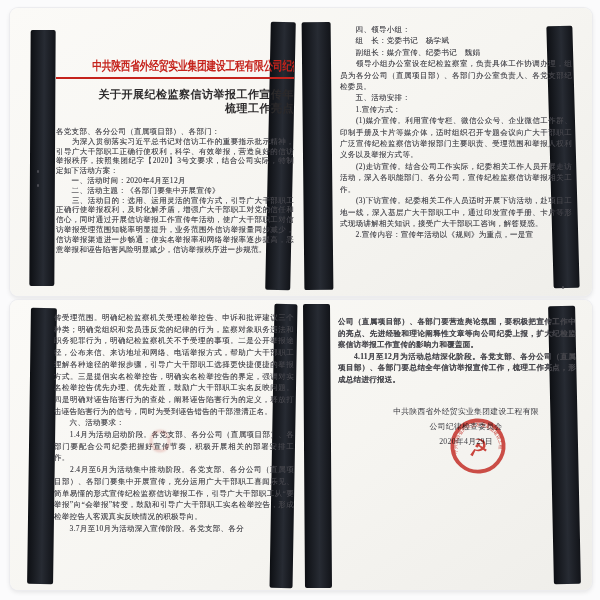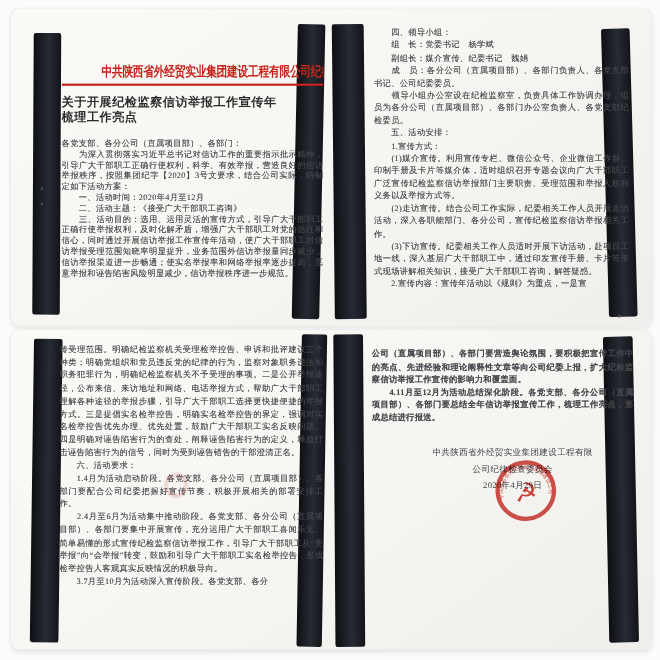--- a/index.html
+++ b/index.html
@@ -28,21 +28,21 @@
   
   .page{position:absolute;overflow:hidden;color:#46464b;}
   .page-1{left:46px; top:24px; width:238px; height:258px;}
   .page-2{left:330px;top:16px; width:232px; height:266px;}
   .page-3{left:44px; top:12px; width:240px; height:272px;}
   .page-4{left:328px;top:16px; width:238px; height:268px;}
 
   .org-line{margin:24px 0 9px;text-align:center;border-bottom:2px solid #c5231c;padding-bottom:2px;}
   .org-inner{display:inline-block;white-space:nowrap;font-weight:700;font-size:12.5px;
              color:#c5231c;letter-spacing:-.3px;transform:scaleX(.78);transform-origin:center;}
-  .title{margin:0 0 12px;text-align:left;font-size:11px;font-weight:700;color:#2c2a2b;
+  .title{margin:0 0 12px;text-align:right;font-size:11px;font-weight:700;color:#2c2a2b;
          line-height:13.5px;letter-spacing:.5px;}
 
   .body-text{text-align:justify;}
   .para{margin:0;font-size:7.5px;letter-spacing:.3px;
         text-shadow:0 0 .4px rgba(70,70,80,.55);}
   .page-1 .para{line-height:9.8px;}
   .page-2 .para{line-height:11.4px;}
   .page-3 .para{line-height:11.7px;}
   .page-4 .para{line-height:11.6px;font-weight:bold;}
 
@@ -76,31 +76,30 @@
         <span class="org-inner">中共陕西省外经贸实业集团建设工程有限公司纪律检查委员会</span>
       </div>
       <h1 class="title">
         <span>关于开展纪检监察信访举报工作宣传年</span><br>
         <span>梳理工作亮点</span>
       </h1>
       <div class="body-text">
           <p class="para">各党支部、各分公司（直属项目部）、各部门：</p>
           <p class="para">　　为深入贯彻落实习近平总书记对信访工作的重要指示批示精神，引导广大干部职工正确行使权利，科学、有效举报，营造良好的信访举报秩序，按照集团纪字【2020】3号文要求，结合公司实际，特制定如下活动方案：</p>
           <p class="para">　　一、活动时间：2020年4月至12月</p>
-          <p class="para">　　二、活动主题：《接受广大干部职工咨询》</p>
+          <p class="para">　　二、活动主题：《各部门要集中开展宣传》</p>
           <p class="para">　　三、活动目的：选用、运用灵活的宣传方式，引导广大干部职工正确行使举报权利，及时化解矛盾，增强广大干部职工对党的信任和信心，同时通过开展信访举报工作宣传年活动，使广大干部职工对信访举报受理范围知晓率明显提升，业务范围外信访举报量同步减少，信访举报渠道进一步畅通；使实名举报率和网络举报率逐步提高，恶意举报和诬告陷害风险明显减少，信访举报秩序进一步规范。</p>
         </div>
     </section>
 
     <section class="page page-2">
       <div class="body-text">
           <p class="para">　　四、领导小组：</p>
           <p class="para">　　组　长：党委书记　杨学斌</p>
           <p class="para">　　副组长：媒介宣传、纪委书记　魏娟</p>
-          <p class="para">　　成　员：各分公司（直属项目部）、各部门负责人、各党支部书记、公司纪委委员。</p>
           <p class="para">　　领导小组办公室设在纪检监察室，负责具体工作协调办理，组员为各分公司（直属项目部）、各部门办公室负责人、各党支部纪检委员。</p>
           <p class="para">　　五、活动安排：</p>
           <p class="para">　　1.宣传方式：</p>
           <p class="para">　　(1)媒介宣传。利用宣传专栏、微信公众号、企业微信工作群、印制手册及卡片等媒介体，适时组织召开专题会议向广大干部职工广泛宣传纪检监察信访举报部门主要职责、受理范围和举报人权利义务以及举报方式等。</p>
           <p class="para">　　(2)走访宣传。结合公司工作实际，纪委相关工作人员开展走访活动，深入各职能部门、各分公司，宣传纪检监察信访举报相关工作。</p>
           <p class="para">　　(3)下访宣传。纪委相关工作人员适时开展下访活动，赴项目工地一线，深入基层广大干部职工中，通过印发宣传手册、卡片等形式现场讲解相关知识，接受广大干部职工咨询，解答疑惑。</p>
           <p class="para">　　2.宣传内容：宣传年活动以《规则》为重点，一是宣</p>
         </div>
     </section>
   </div>

